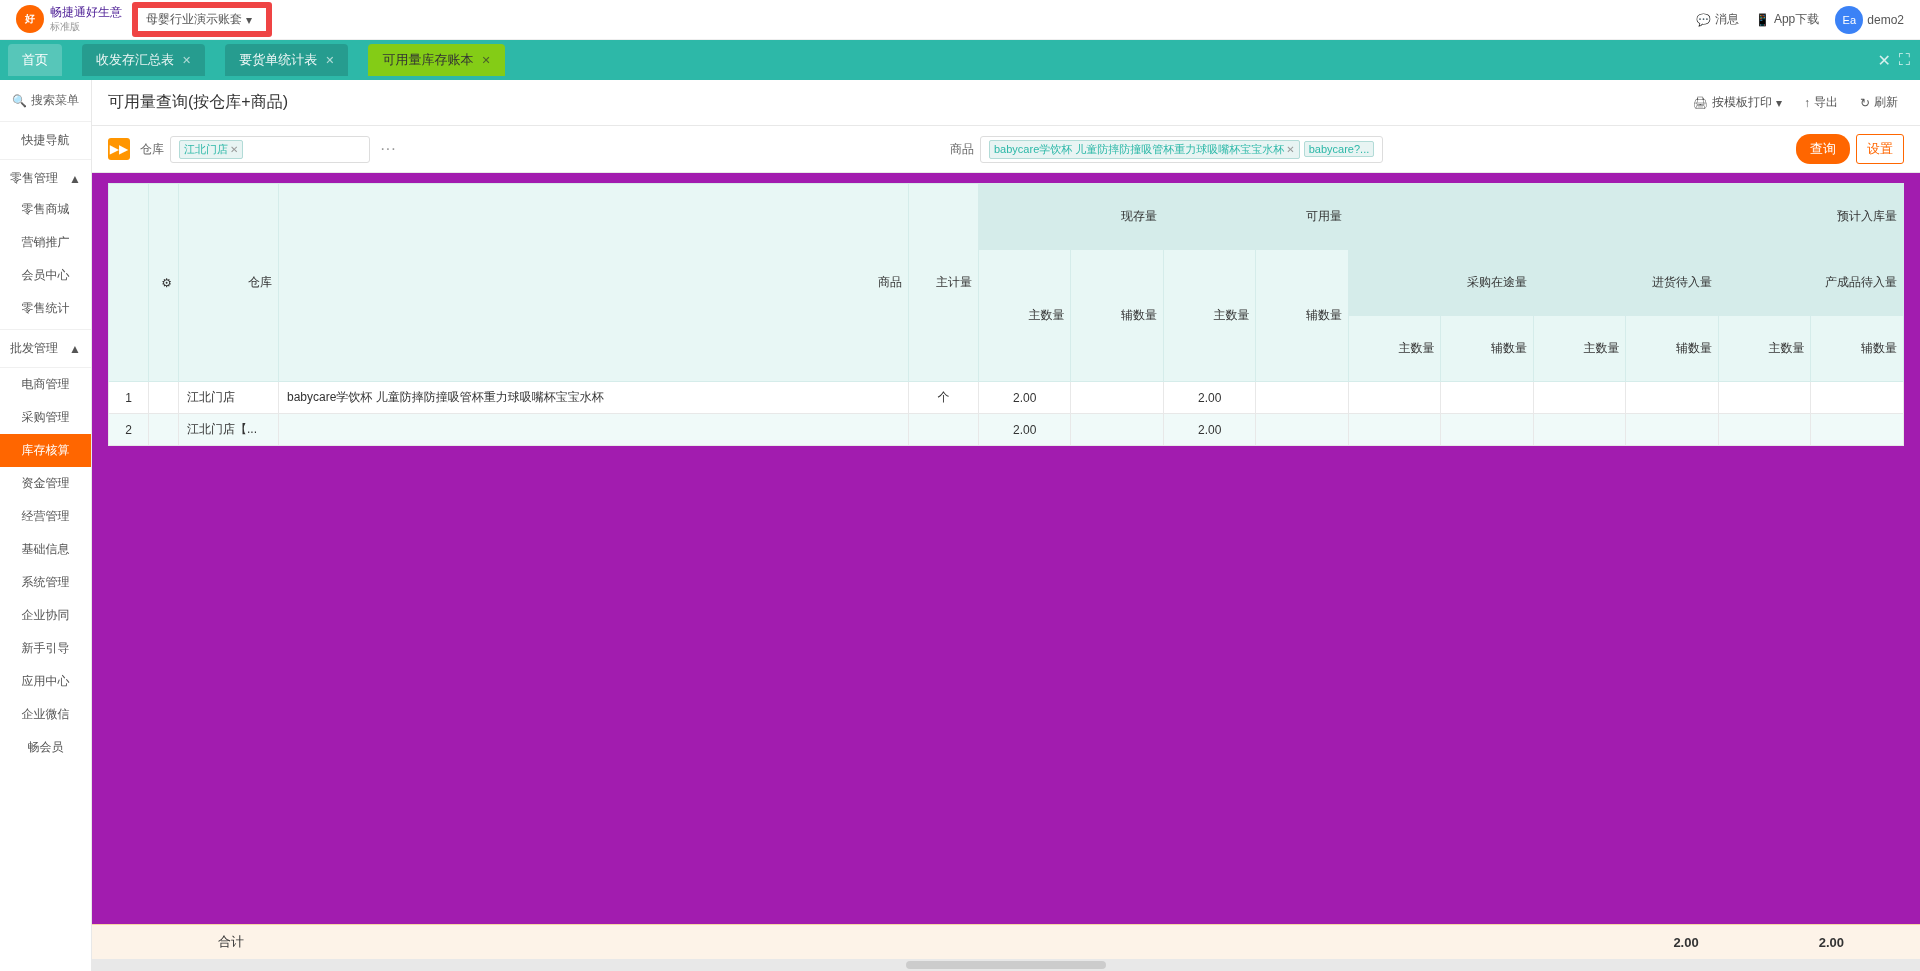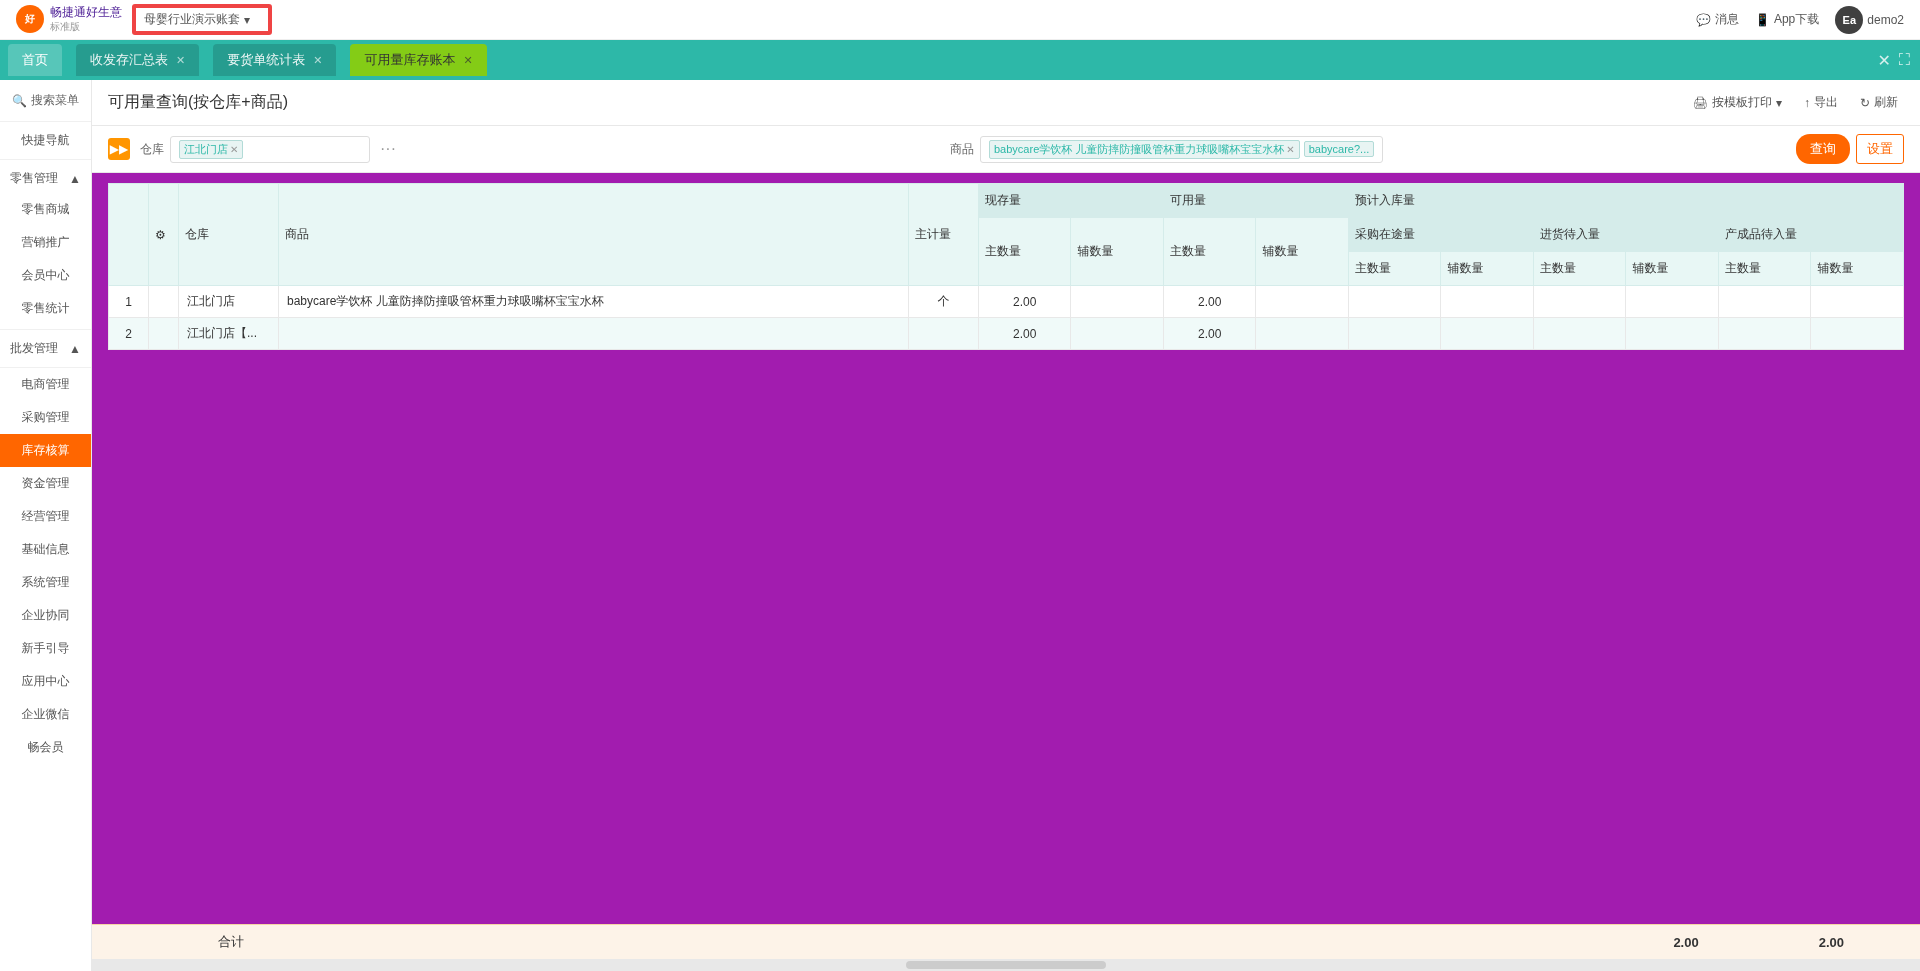--- a/index.html
+++ b/index.html
@@ -5,27 +5,27 @@
     * { box-sizing: border-box; margin: 0; padding: 0; }
     body { font-family: 'Microsoft YaHei', Arial, sans-serif; font-size: 13px; background: #f5f5f5; display: flex; flex-direction: column; height: 971px; overflow: hidden; }
 
     
     .top-bar { height: 40px; background: #fff; display: flex; align-items: center; justify-content: space-between; padding: 0 16px; border-bottom: 1px solid #eee; flex-shrink: 0; }
     .top-bar-left { display: flex; align-items: center; gap: 10px; }
     .logo-area { display: flex; align-items: center; gap: 6px; }
     .logo-icon { width: 28px; height: 28px; background: #ff6600; border-radius: 50%; display: flex; align-items: center; justify-content: center; color: white; font-size: 10px; font-weight: bold; }
     .logo-text { font-size: 12px; color: #4c1d95; line-height: 1.2; }
     .logo-sub { font-size: 10px; color: #999; }
-    .industry-selector { display: flex; align-items: center; gap: 4px; border: 4px solid #ef4444; border-radius: 3px; padding: 3px 8px; cursor: pointer; font-size: 12px; color: #555; background: #fff; min-width: 140px; }
+    .industry-selector { display: flex; align-items: center; gap: 4px; border: 6px solid #ef4444; border-radius: 3px; padding: 3px 8px; cursor: pointer; font-size: 12px; color: #555; background: #fff; min-width: 140px; }
     .top-bar-right { display: flex; align-items: center; gap: 16px; }
     .top-bar-btn { display: flex; align-items: center; gap: 4px; font-size: 12px; color: #555; cursor: pointer; }
-    .avatar { width: 28px; height: 28px; background: #404040; border-radius: 50%; display: flex; align-items: center; justify-content: center; color: white; font-size: 11px; font-weight: bold; overflow: hidden; }
-
-    
-    .nav-tabs { height: 40px; background: #2db8a8; display: flex; align-items: center; padding: 0 8px; gap: 14px; flex-shrink: 0; position: relative; }
+    .avatar { width: 28px; height: 28px; background: #3b82f6; border-radius: 50%; display: flex; align-items: center; justify-content: center; color: white; font-size: 11px; font-weight: normal; overflow: hidden; }
+
+    
+    .nav-tabs { height: 40px; background: #2db8a8; display: flex; align-items: center; padding: 0 8px; gap: 20px; flex-shrink: 0; position: relative; }
     .nav-tab { height: 32px; display: flex; align-items: center; padding: 0 14px; border-radius: 4px 4px 0 0; font-size: 13px; cursor: pointer; gap: 6px; color: rgba(255,255,255,0.85); }
     .nav-tab.home { background: rgba(255,255,255,0.2); color: white; }
     .nav-tab.active { background: #84cc16; color: #333; }
     .nav-tab.normal { background: rgba(0,0,0,0.15); color: rgba(255,255,255,0.9); }
     .nav-tab .close-x { font-size: 11px; opacity: 0.7; margin-left: 2px; }
     .nav-tab-actions { position: absolute; right: 10px; display: flex; gap: 8px; align-items: center; }
     .nav-action-btn { color: white; cursor: pointer; font-size: 16px; opacity: 0.8; }
 
     
     .main-layout { display: flex; flex: 1; overflow: hidden; }
@@ -59,21 +59,21 @@
     .filter-tag { background: #e8f4f3; border: 1px solid #b2dbd7; border-radius: 2px; padding: 1px 4px; font-size: 11px; color: #2db8a8; display: flex; align-items: center; gap: 2px; }
     .filter-tag .tag-close { cursor: pointer; color: #999; font-size: 10px; }
     .filter-dots { color: #999; font-size: 16px; cursor: pointer; padding: 0 4px; }
     .filter-actions { display: flex; gap: 6px; flex-shrink: 0; }
     .btn-query { background: #ff6600; color: white; border: none; border-radius: 14px; padding: 5px 14px; font-size: 13px; cursor: pointer; margin-left: 36px; }
     .btn-settings { background: #fff; color: #ff6600; border: 1px solid #ff6600; border-radius: 3px; padding: 5px 10px; font-size: 13px; cursor: pointer; }
 
     
     .table-container { flex: 1; overflow: auto; padding: 10px 16px; }
     .data-table { width: 100%; border-collapse: collapse; background: #fff; border: 1px solid #e0e0e0; font-size: 12px; }
-    .data-table th { background: #e8f7f5; color: #333; text-align: left; padding: 8px 6px; border: 1px solid #d5ecea; font-weight: 500; white-space: nowrap; }
+    .data-table th { background: #e8f7f5; color: #333; text-align: right; padding: 24px 6px; border: 1px solid #d5ecea; font-weight: 500; white-space: nowrap; }
     .data-table th.group-header { background: #d5ecea; }
     .data-table td { padding: 7px 8px; border: 1px solid #e8e8e8; color: #333; text-align: center; }
     .data-table tr.subtotal td { background: #f0faf9; font-weight: 500; }
 
     
     .footer-total { background: #fdf3e8; border-top: 1px solid #f5d5a5; padding: 8px 16px; display: flex; align-items: center; flex-shrink: 0; }
     .total-row { display: flex; align-items: center; width: 100%; font-size: 13px; }
     .total-label { width: 196px; font-weight: 500; color: #333; text-align: center; padding-left: 50px; }
     .total-value { font-weight: 600; color: #333; }
 

